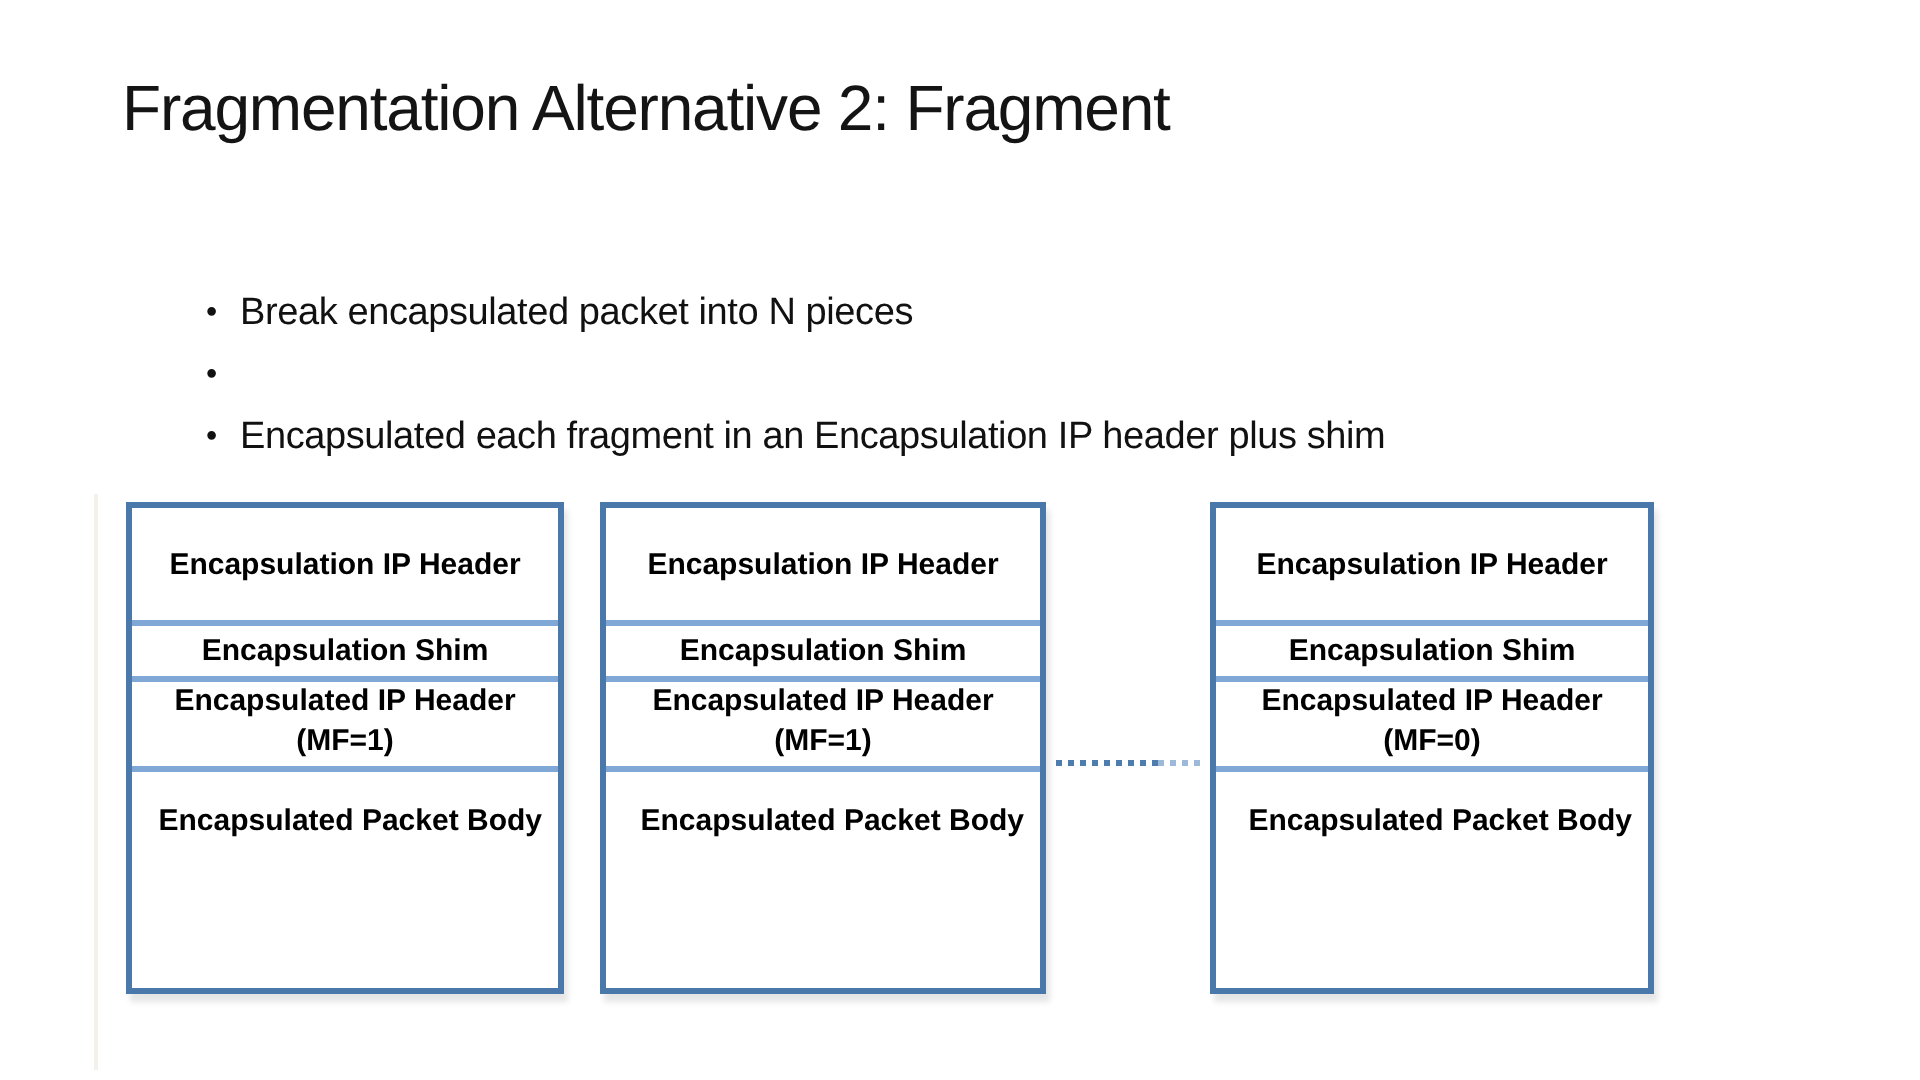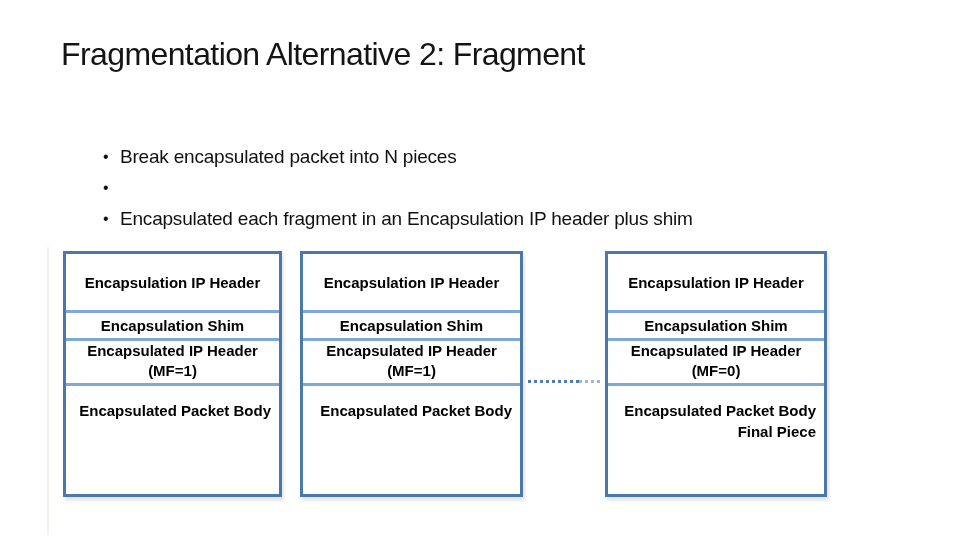--- a/index.html
+++ b/index.html
@@ -187,17 +187,16 @@
       <span>Encapsulation Shim</span>
     </div>
     <div class="divider"></div>
     <div class="sec-mf">
       <span class="cell-line">Encapsulated IP Header</span>
       <span class="cell-line">(MF=0)</span>
     </div>
     <div class="divider"></div>
     <div class="sec-body">
       <span class="cell-line">Encapsulated Packet Body</span>
-      <span class="cell-line">Final Piece</span>
     </div>
   </div>
 
 </div>
 
 </body></html>

